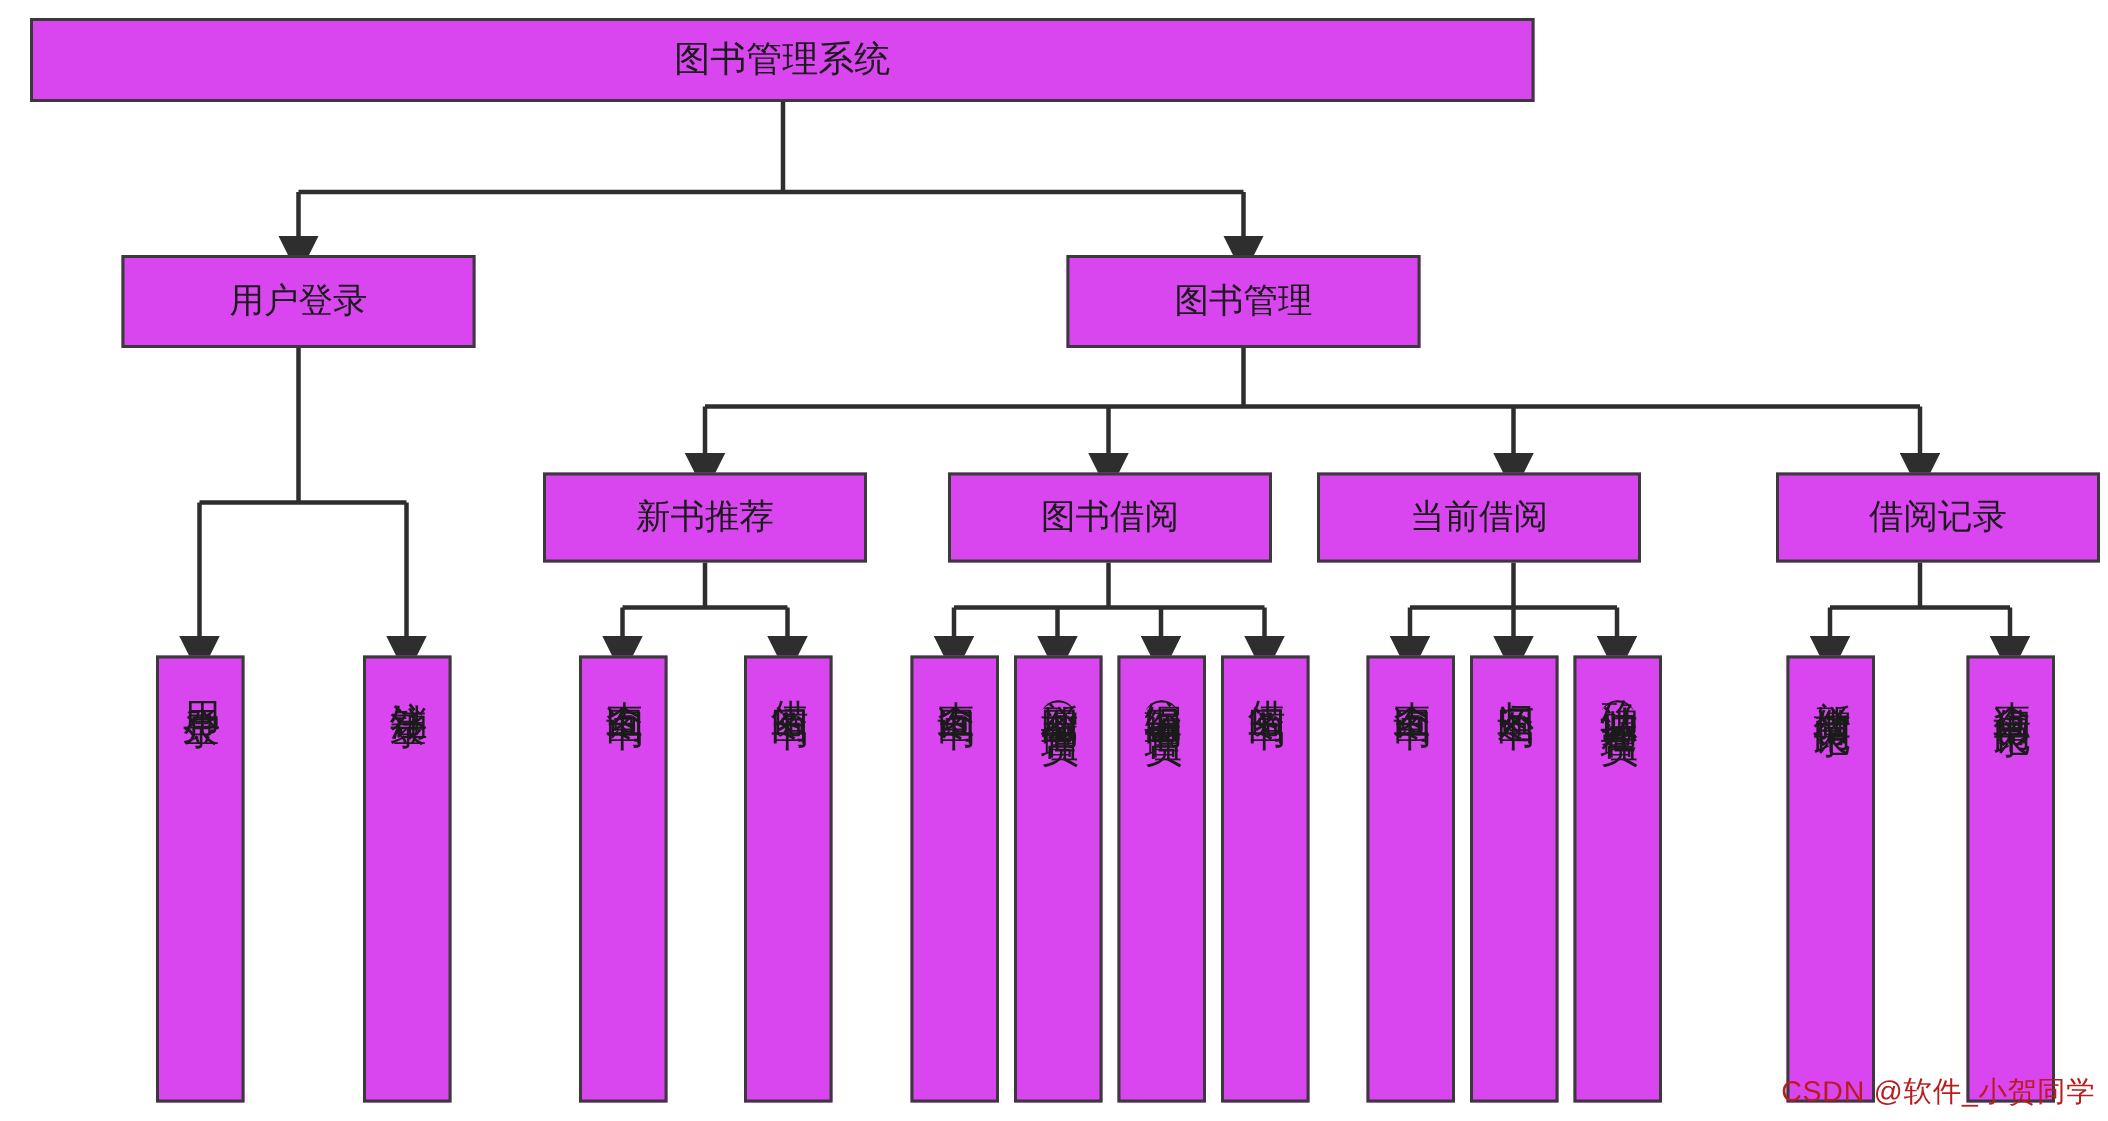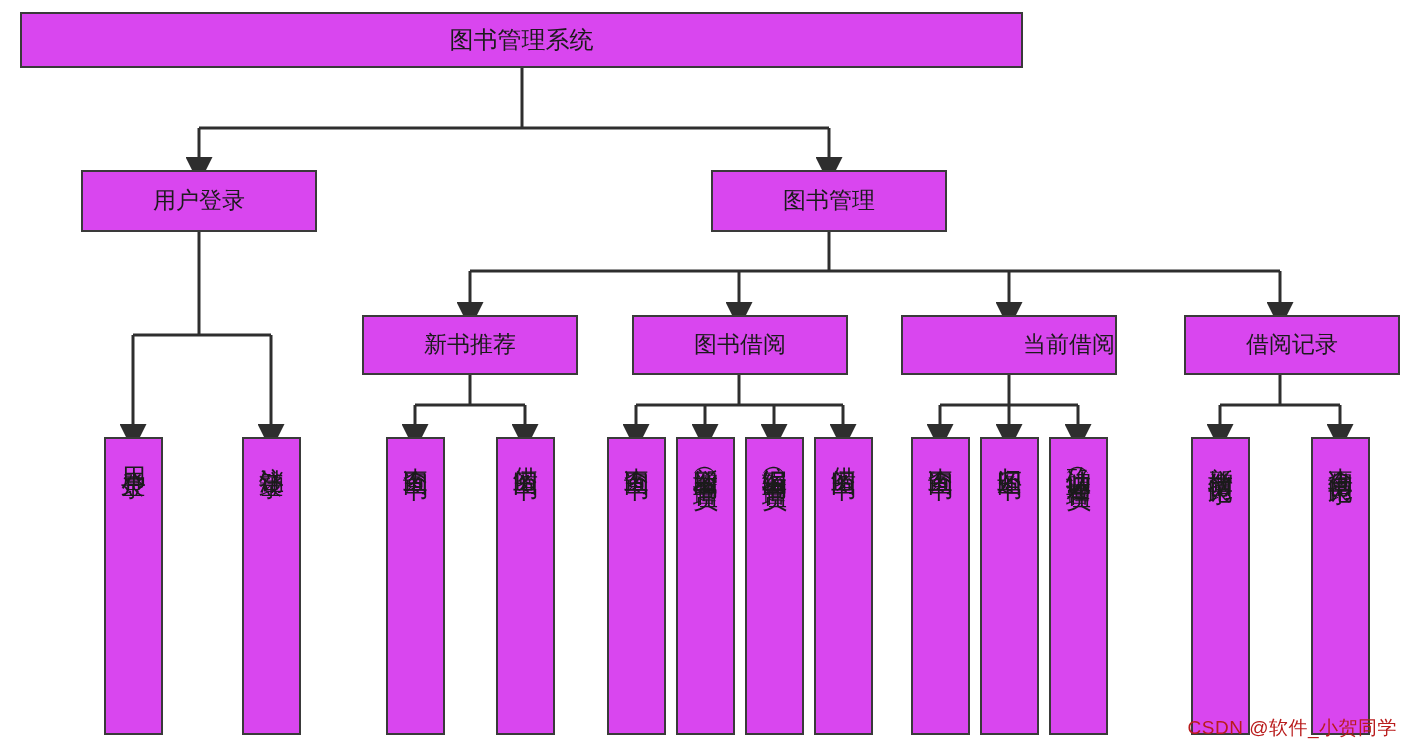--- a/index.html
+++ b/index.html
@@ -138,21 +138,21 @@
   </div>
 
   <div class="node horiz" style="left:362px; top:315px; width:216px; height:60px;">
     <span class="label">新书推荐</span>
   </div>
 
   <div class="node horiz" style="left:632px; top:315px; width:216px; height:60px;">
     <span class="label">图书借阅</span>
   </div>
 
-  <div class="node horiz" style="left:901px; top:315px; width:216px; height:60px;justify-content:flex-end;">
+  <div class="node horiz" style="left:878px; top:315px; width:216px; height:60px;">
     <span class="label">当前借阅</span>
   </div>
 
   <div class="node horiz" style="left:1172px; top:315px; width:216px; height:60px;margin-left:12px;">
     <span class="label">借阅记录</span>
   </div>
 
   <div class="node leaf" style="left:104px; top:437px; width:59px; height:298px;">
     <span class="label">用户登录</span>
   </div>

